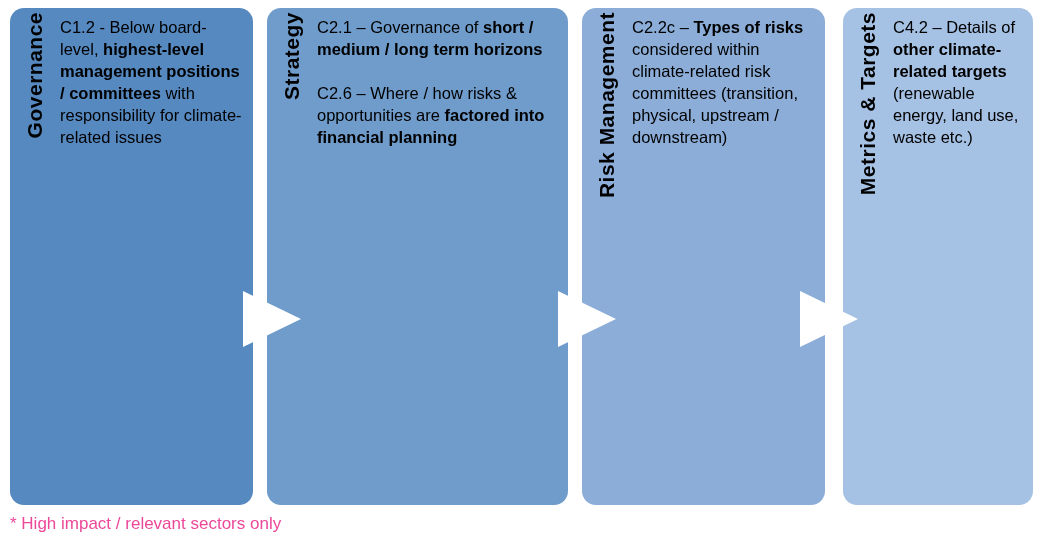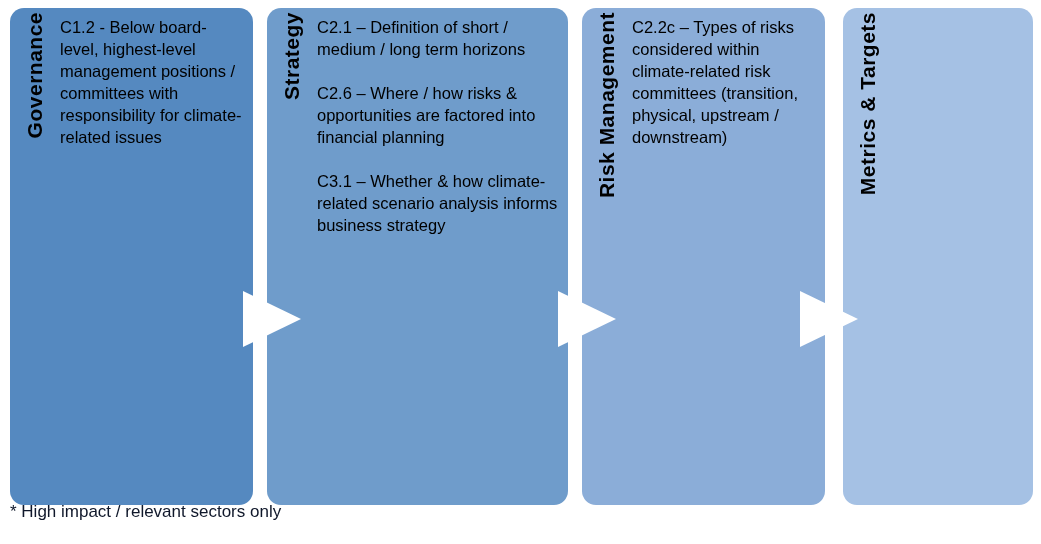--- a/index.html
+++ b/index.html
@@ -42,38 +42,38 @@
     line-height: 1;
   }
   .col-body {
     flex: 1;
     padding: 8px 10px 15px 2px;
     font-size: 16.5px;
     line-height: 22px;
   }
   .col-body p { margin: 0 0 22px 0; }
   .col-body p:last-child { margin-bottom: 0; }
-  .col-body b { font-weight: normal; }
+  .col-body b { font-weight: bold; }
   .arrow {
     position: absolute;
     width: 0;
     height: 0;
     border-top: 28px solid transparent;
     border-bottom: 28px solid transparent;
     border-left: 58px solid #ffffff;
   }
   .arrow-1 { left: 243px; top: 291px; }
   .arrow-2 { left: 558px; top: 291px; }
   .arrow-3 { left: 800px; top: 291px; }
   .footnote {
     position: absolute;
     left: 10px;
-    top: 502px;
+    top: 514px;
     font-size: 17px;
-    color: #0f172a;
+    color: #ec4899;
   }
 </style>
 </head>
 <body>
 
 <div class="canvas">
 
   <div class="col col-governance">
     <div class="vlabel-wrap">
       <div class="vlabel">Governance</div>
@@ -81,40 +81,40 @@
     <div class="col-body">
         <p><span>C1.2 - Below board-level, </span><b>highest-level management positions / committees</b><span> with responsibility for climate-related issues</span></p>
       </div>
   </div>
 
   <div class="col col-strategy">
     <div class="vlabel-wrap">
       <div class="vlabel">Strategy</div>
     </div>
     <div class="col-body">
-        <p><span>C2.1 – Definition of </span><b>short / medium / long term horizons</b></p>
+        <p><span>C2.1 – Governance of </span><b>short / medium / long term horizons</b></p>
         <p><span>C2.6 – Where / how risks &amp; opportunities are </span><b>factored into financial planning</b></p>
-        <p><span>C3.1 – Whether &amp; how </span><b>climate-related scenario analysis</b><span> informs business strategy</span></p>
       </div>
   </div>
 
   <div class="col col-risk">
     <div class="vlabel-wrap">
       <div class="vlabel">Risk Management</div>
     </div>
     <div class="col-body">
         <p><span>C2.2c – </span><b>Types of risks</b><span> considered within climate-related risk committees (transition, physical, upstream / downstream)</span></p>
       </div>
   </div>
 
   <div class="col col-metrics">
     <div class="vlabel-wrap">
       <div class="vlabel">Metrics &amp; Targets</div>
     </div>
     <div class="col-body">
+        <p><span>C4.2 – Details of </span><b>other climate-related targets</b><span> (renewable energy, land use, waste etc.)</span></p>
       </div>
   </div>
 
   <div class="arrow arrow-1"></div>
   <div class="arrow arrow-2"></div>
   <div class="arrow arrow-3"></div>
 
   <div class="footnote">* High impact / relevant sectors only</div>
 
 </div>

